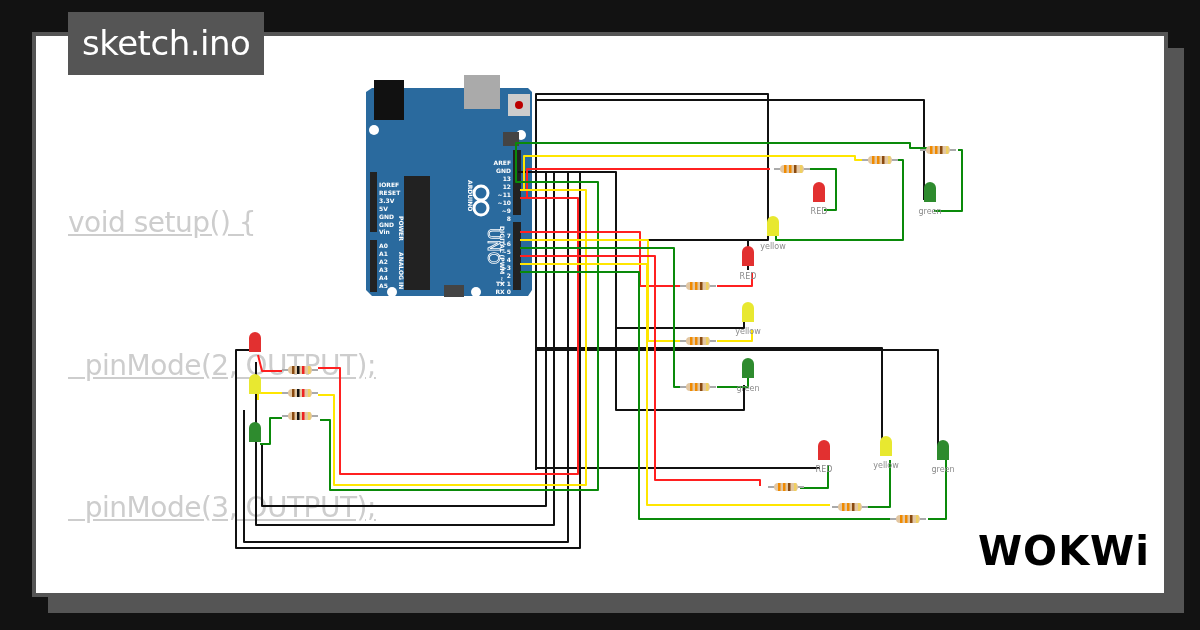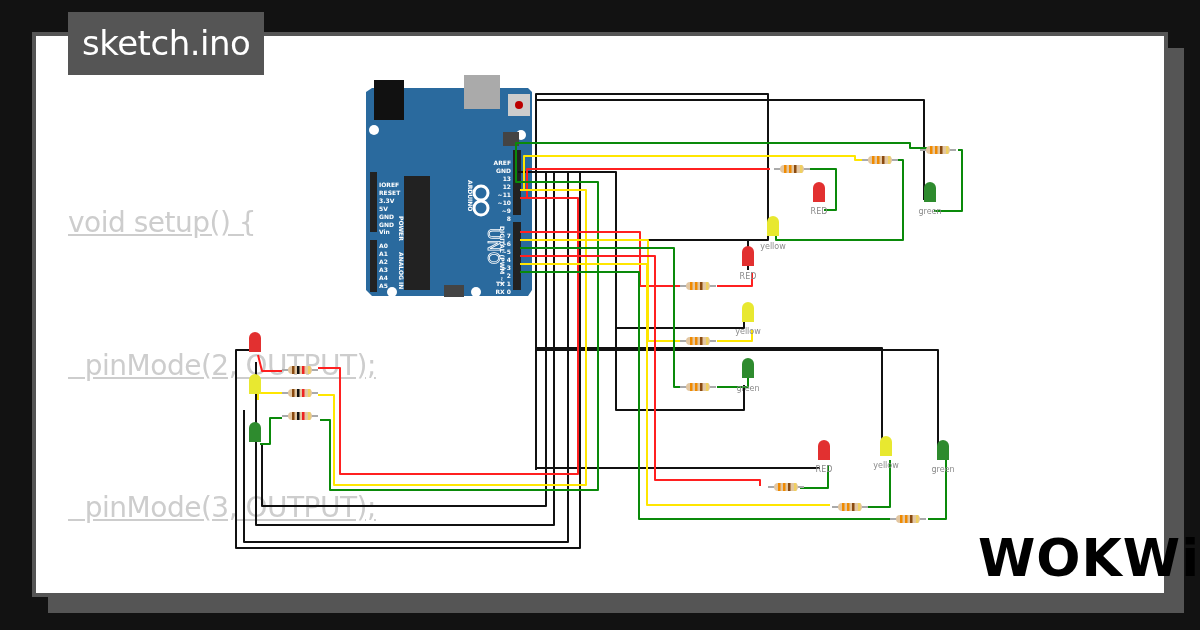--- a/index.html
+++ b/index.html
@@ -2,21 +2,21 @@
 <html><head>
 <meta charset="utf-8">
 <style>
   html,body{margin:0;padding:0;}
   body{width:1200px;height:630px;background:#121212;position:relative;overflow:hidden;font-family:"DejaVu Sans",sans-serif;}
   .shadow{position:absolute;left:48px;top:48px;width:1136px;height:565px;background:#555;}
   .panel{position:absolute;left:32px;top:32px;width:1128px;height:557px;background:#fff;border:4px solid #555;overflow:hidden;}
   .code{position:absolute;left:32px;top:68px;margin:0;font-family:"DejaVu Sans",sans-serif;font-size:28px;line-height:47.5px;color:#cdcdcd;white-space:pre;letter-spacing:-0.5px;}
   .code .ln{display:block;height:47.5px;text-decoration:underline;}
   .title{position:absolute;left:68px;top:12px;height:63px;padding:0 14px;background:#555;color:#fff;font-family:"DejaVu Sans",sans-serif;font-size:34px;line-height:63px;letter-spacing:-0.5px;}
-  .logo{position:absolute;left:978px;top:528px;font-family:"DejaVu Sans",sans-serif;font-size:52px;font-weight:bold;color:#000;letter-spacing:1px;}
+  .logo{position:absolute;left:978px;top:528px;font-family:"DejaVu Sans",sans-serif;font-size:40px;font-weight:bold;color:#000;letter-spacing:1px;}
   svg.circuit{position:absolute;left:0;top:0;}
   .lbl{font-family:"DejaVu Sans",sans-serif;font-size:8px;fill:#8a8a8a;}
   .pin{font-family:"DejaVu Sans",sans-serif;font-size:6px;fill:#fff;font-weight:bold;}
 </style>
 </head>
 <body>
 
 <div class="shadow"></div>
 <div class="panel">
   <div class="code">

